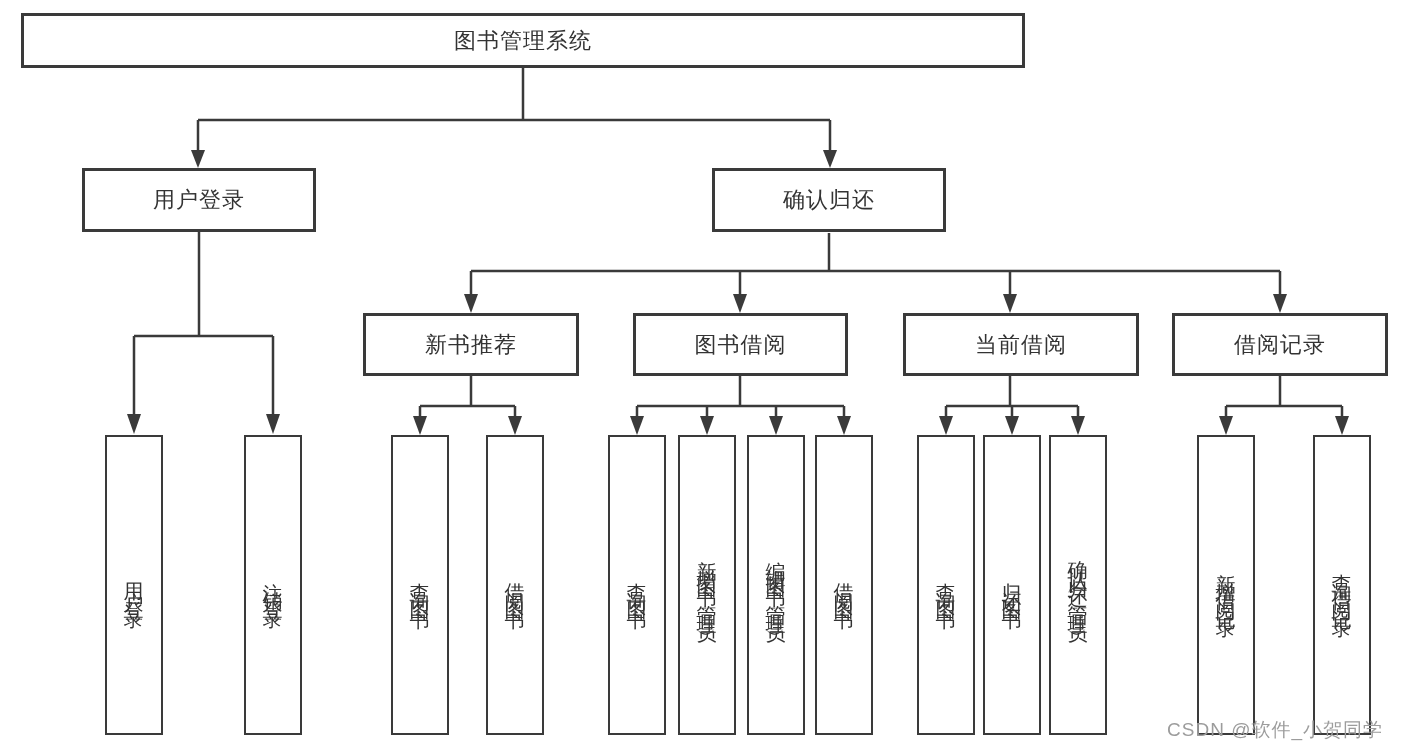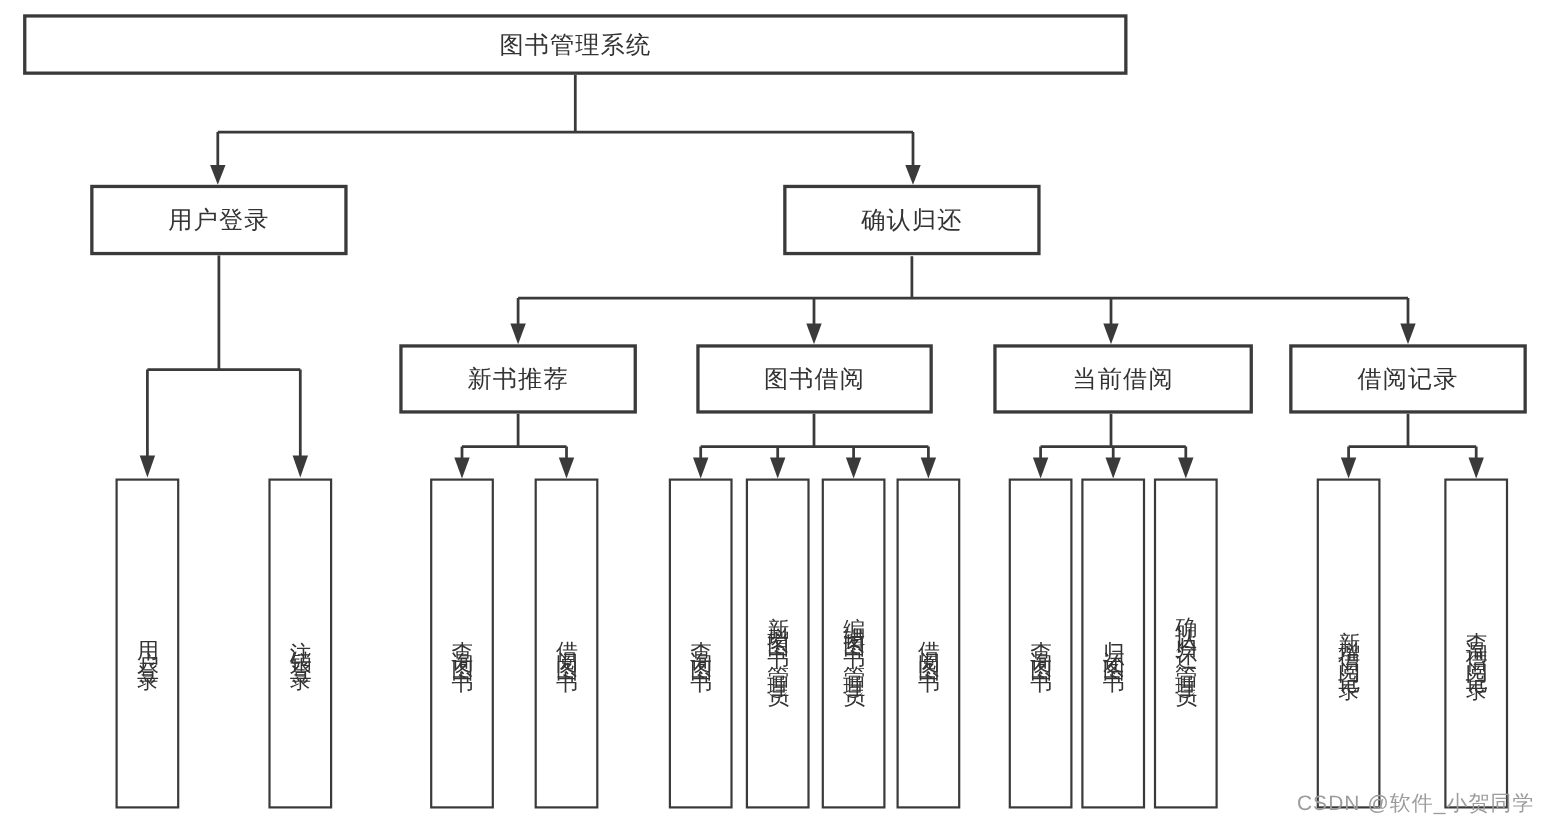--- a/index.html
+++ b/index.html
@@ -39,21 +39,21 @@
     writing-mode:vertical-rl;
     text-orientation:mixed;
     color:var(--text);
     font-size:20px;
     line-height:1;
     letter-spacing:9px;
     white-space:nowrap;
   }
   .watermark{
     position:absolute;
-    right:10px;bottom:4px;
+    right:22px;bottom:4px;
     color:var(--wm);
     font-size:19px;
     letter-spacing:1px;
     z-index:3;
     white-space:nowrap;
   }
 </style>
 </head>
 <body>
 

